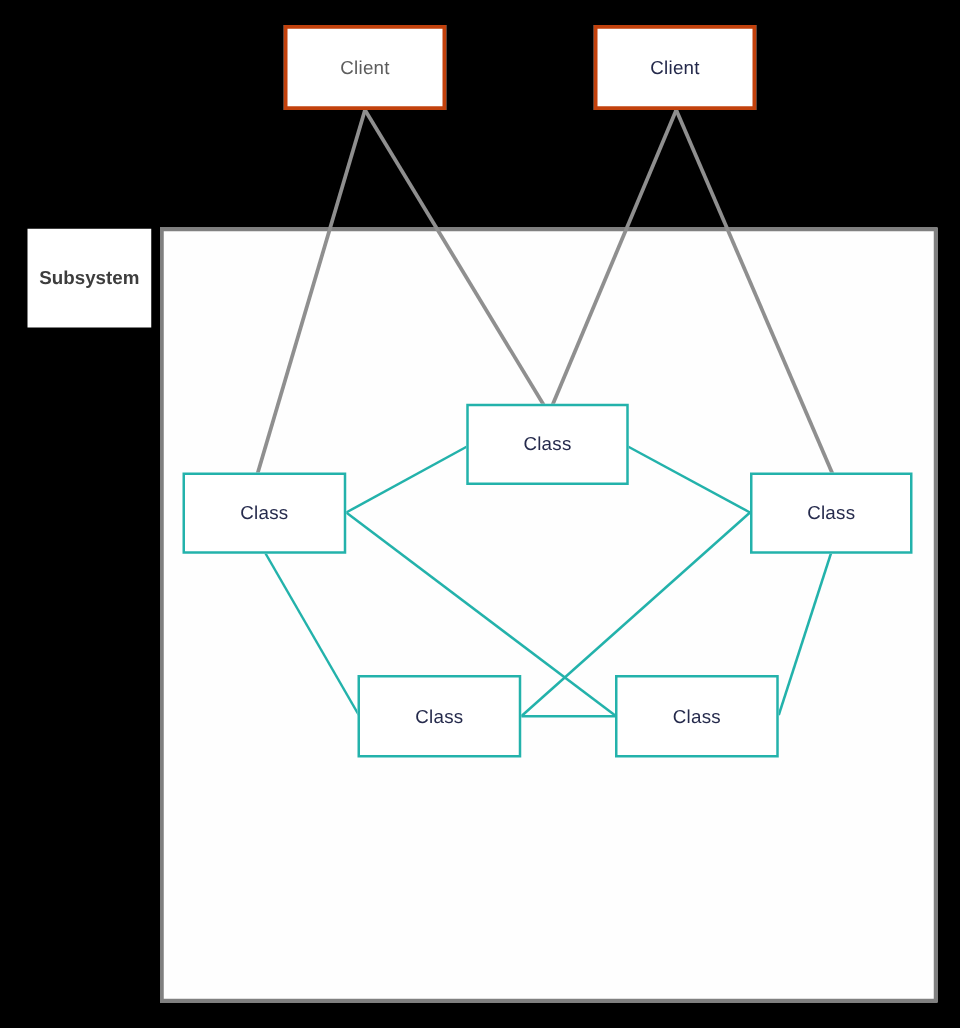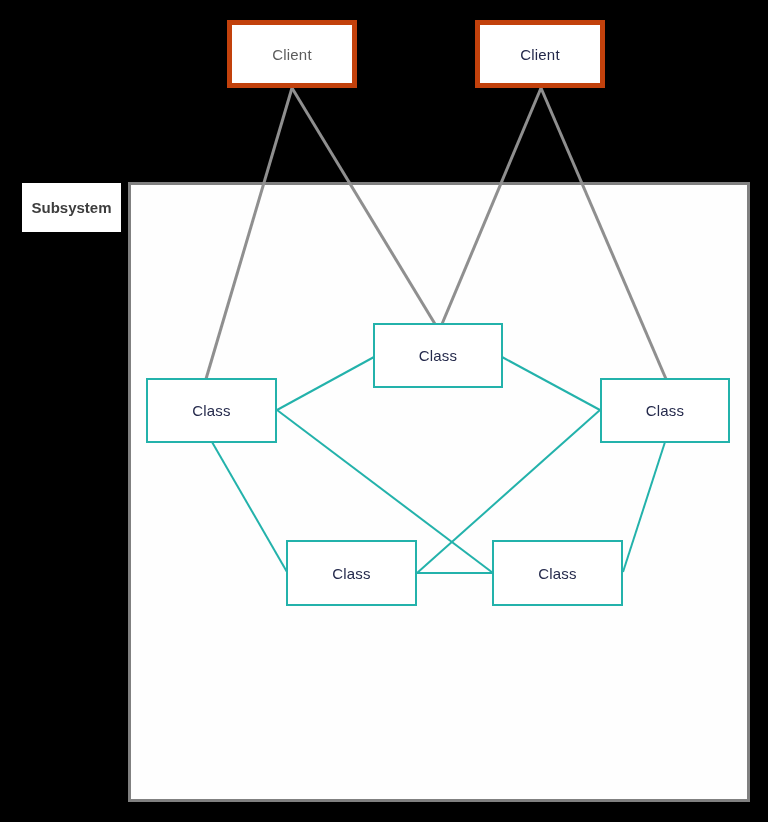--- a/index.html
+++ b/index.html
@@ -37,42 +37,42 @@
     box-sizing: border-box;
     background: #ffffff;
     display: flex;
     align-items: center;
     justify-content: center;
     z-index: 3;
     font-size: 15px;
     letter-spacing: 0.2px;
   }
   .client-node {
-    border: 5px solid #c2410c;
+    border: 3px solid #c2410c;
     width: 130px;
     height: 68px;
   }
   .class-node {
     border: 2px solid #23b2ab;
     color: #252a4c;
     justify-content: center;
   }
   #client-1 { left: 227px; top: 20px; color: #5c5c5c; }
   #client-2 { left: 475px; top: 20px; color: #23284a; }
   #class-center       { left: 373px; top: 323px; width: 130px; height: 65px; }
   #class-left         { left: 146px; top: 378px; width: 131px; height: 65px; }
   #class-right        { left: 600px; top: 378px; width: 130px; height: 65px; }
   #class-bottom-left  { left: 286px; top: 540px; width: 131px; height: 66px; }
   #class-bottom-right { left: 492px; top: 540px; width: 131px; height: 66px; }
   .subsystem-label-box {
     position: absolute;
     left: 22px;
     top: 183px;
     width: 99px;
-    height: 49px;
+    height: 79px;
     background: #ffffff;
     display: flex;
     align-items: center;
     justify-content: center;
     z-index: 3;
     font-size: 15px;
     font-weight: 700;
     color: #3d3d3d;
   }
 </style>

